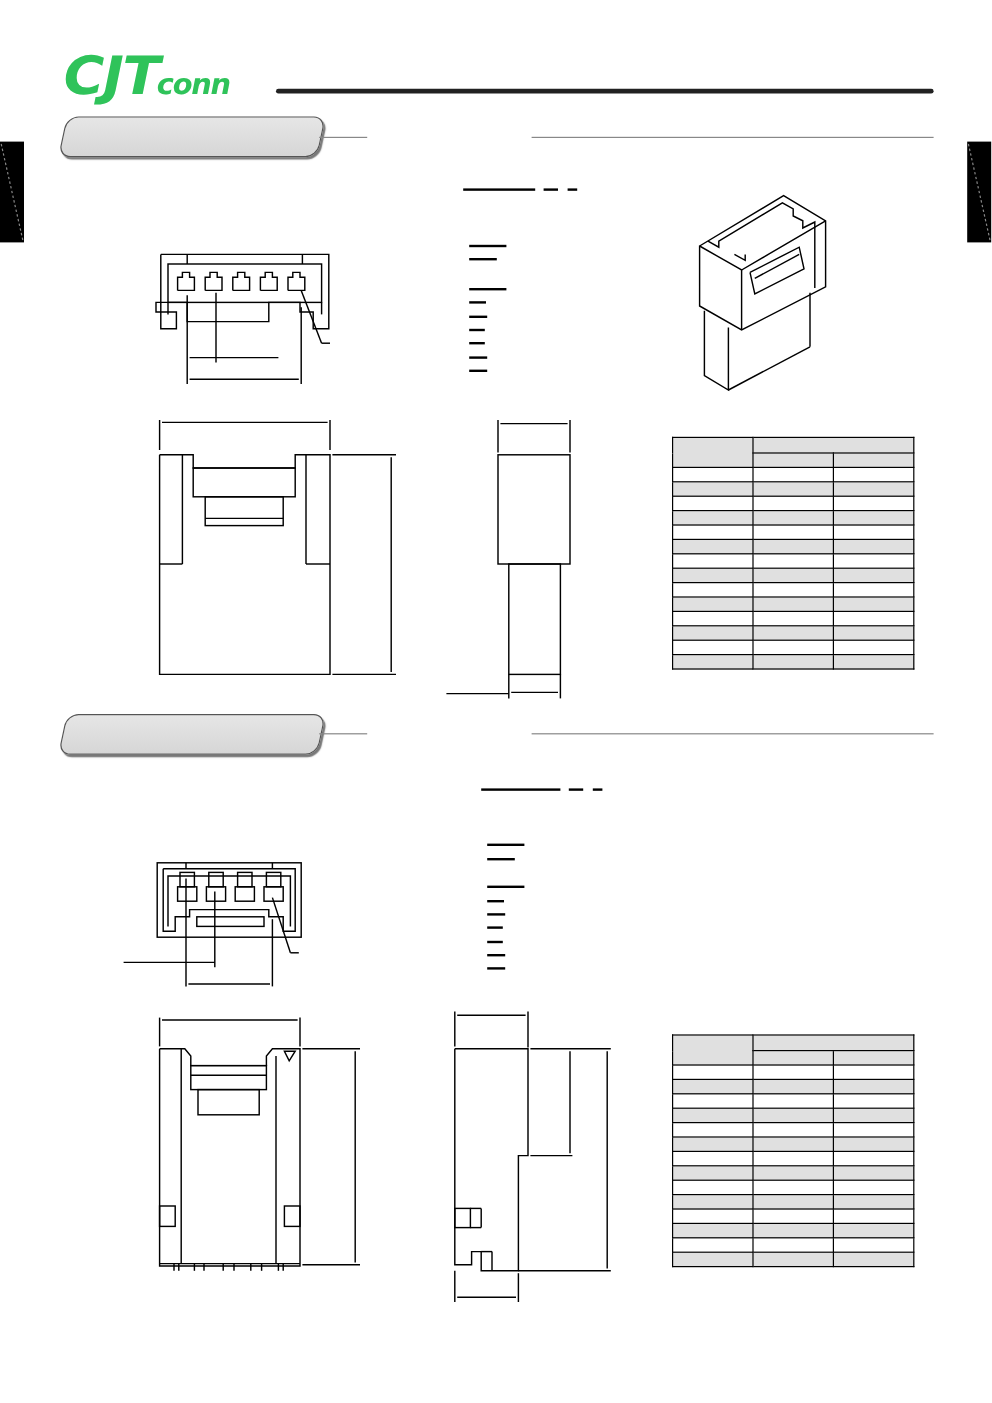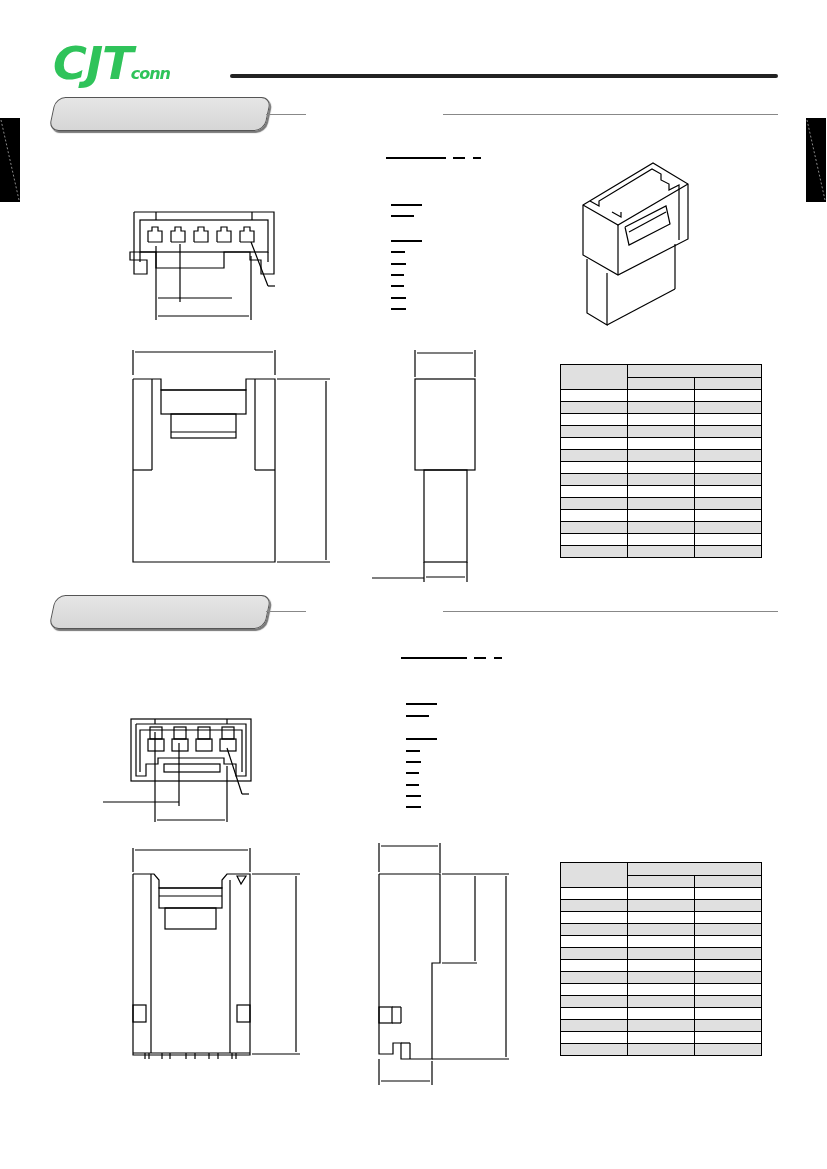--- a/index.html
+++ b/index.html
@@ -1,20 +1,20 @@
 <!DOCTYPE html>
 <html><head>
 <meta charset="utf-8">
 <style>
   html,body{margin:0;padding:0;background:#fff;}
   body{width:827px;height:1169px;position:relative;overflow:hidden;font-family:"Liberation Sans",sans-serif;}
   .abs{position:absolute;}
   .logo{left:55px;top:38px;font-family:"DejaVu Sans",sans-serif;font-weight:bold;font-style:italic;color:#2fc35a;letter-spacing:-1px;white-space:nowrap;}
   .logo .big{font-size:44px;transform:scaleX(1.05);display:inline-block;}
-  .logo .small{font-size:16px;}
+  .logo .small{font-size:24px;}
   .header-rule{left:230px;top:74px;width:548px;height:4px;background:#222;border-radius:2px;}
   .side-tab{width:20px;height:84px;background:#000;}
   .side-tab svg{display:block;}
   .section-pill{width:214px;height:32px;background:linear-gradient(#e6e6e6,#d6d6d6);border:1.5px solid #555;border-radius:10px;transform:skewX(-12deg);box-shadow:2px 2px 1px #777;}
   .thin-rule{height:1px;background:#888;}
   .ul{height:2px;background:#000;}
   table.spec{border-collapse:collapse;position:absolute;}
   table.spec td{border:1.5px solid #000;height:11px;padding:0;}
   table.spec tr.alt td{background:#e0e0e0;}
   table.spec td.hdr{background:#e0e0e0;}

